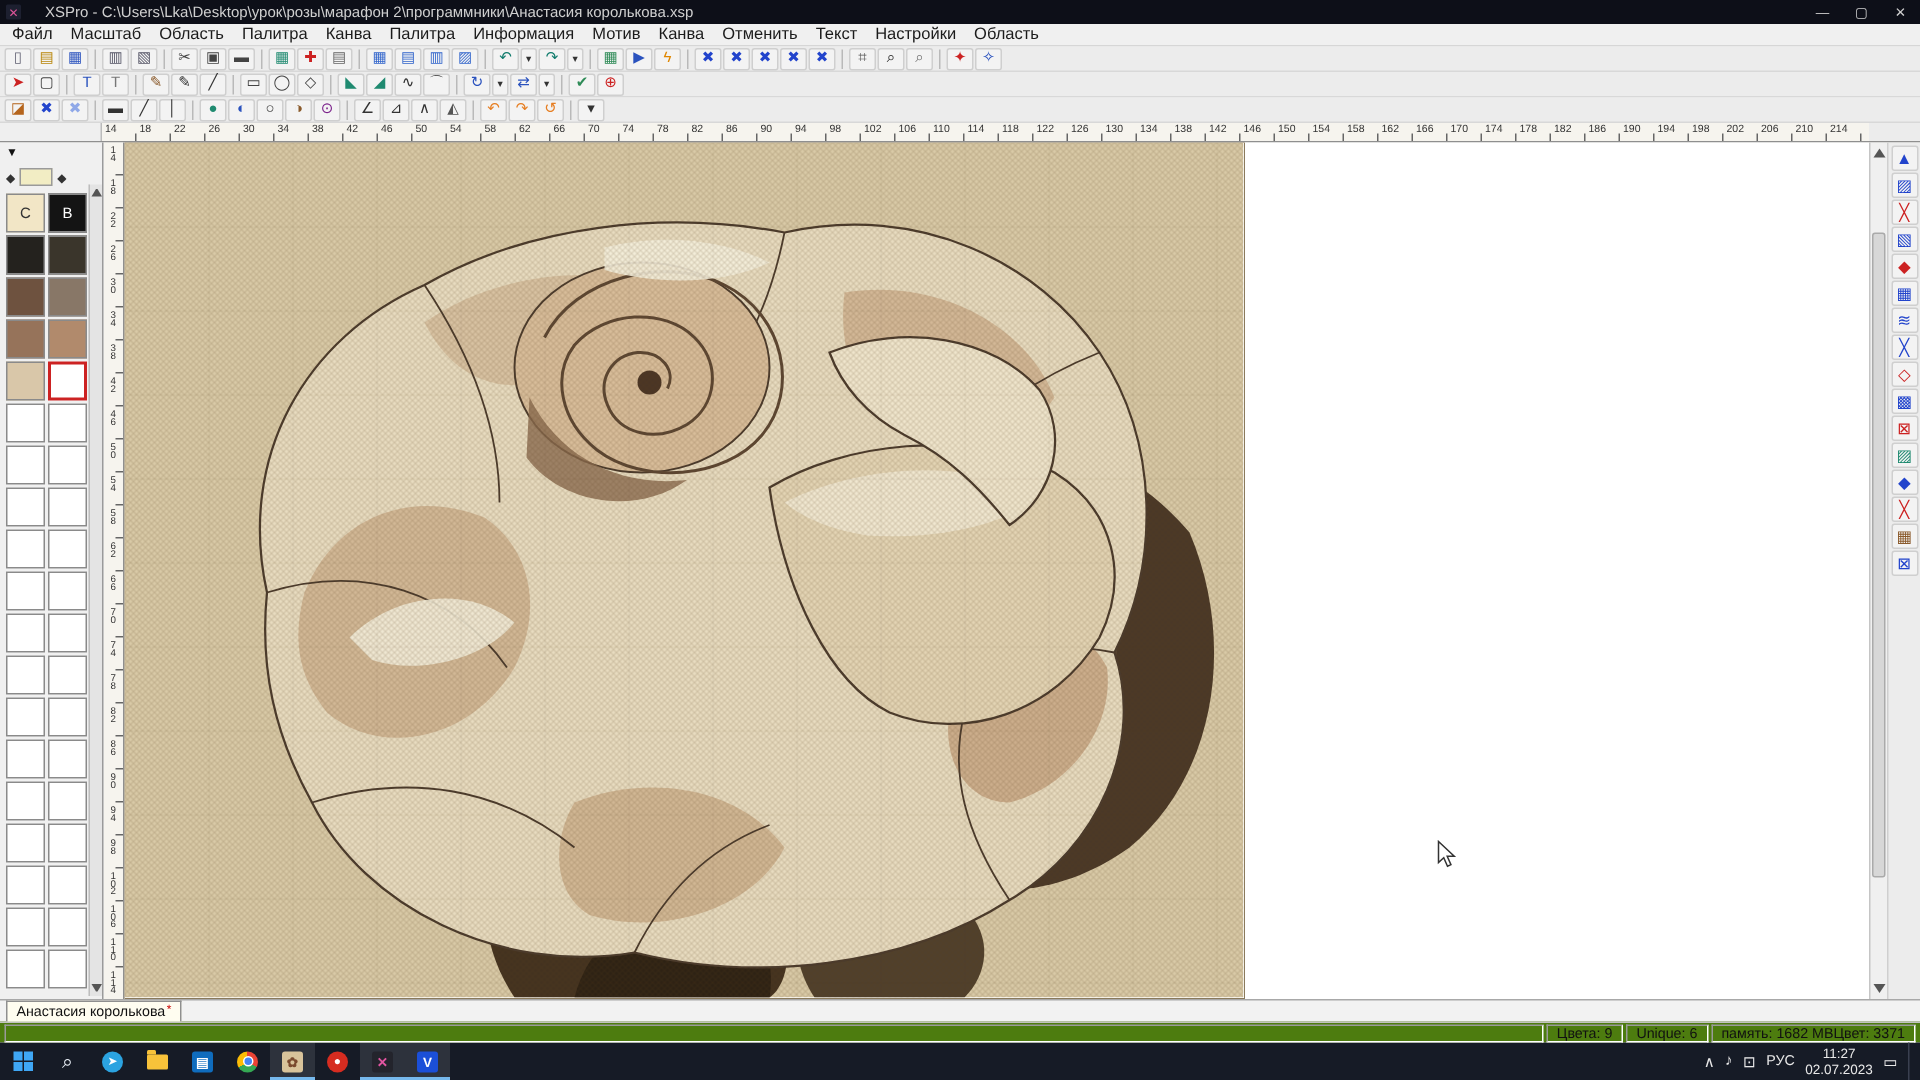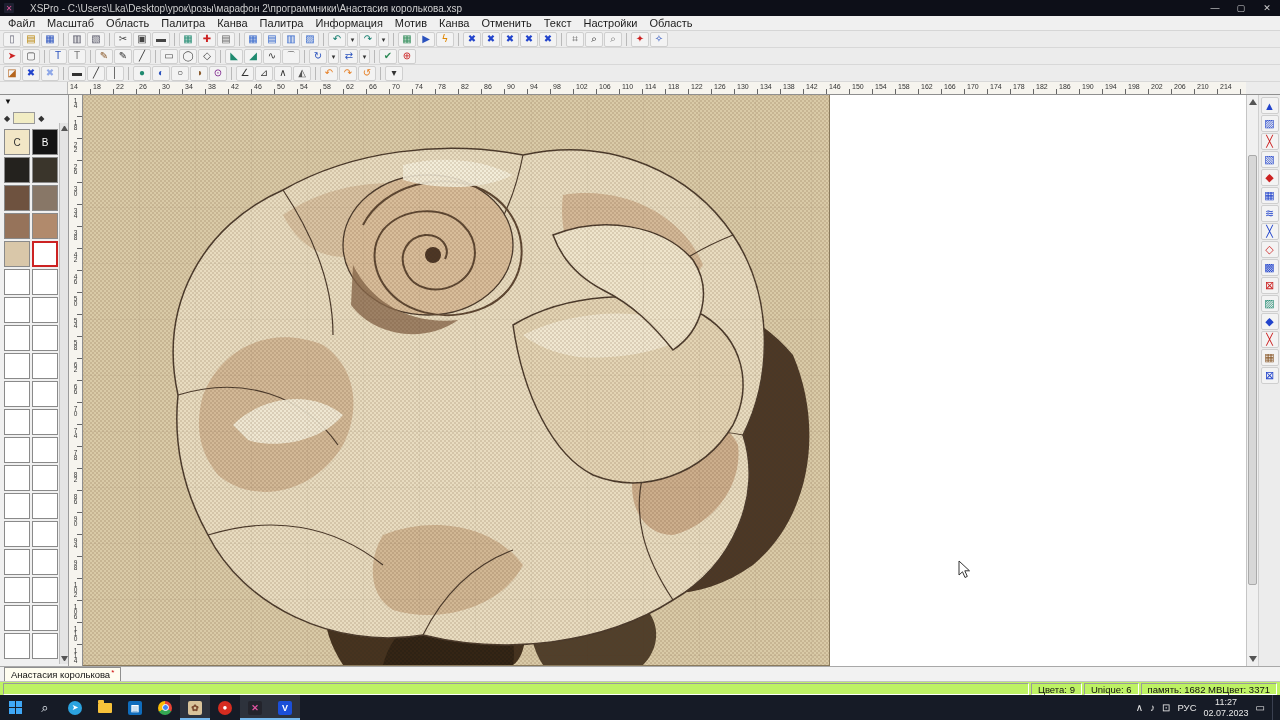--- a/index.html
+++ b/index.html
@@ -68,21 +68,21 @@
   
   .rtools { flex:0 0 22px; background:#ececec; border-left:1px solid #cfcfcf; display:flex; flex-direction:column; align-items:center; padding-top:2px; gap:1px; }
   .rbtn { width:18px; height:17px; display:flex; align-items:center; justify-content:center; font-size:11px; background:#f3f3f3; border:1px solid #cfcfcf; border-radius:2px; }
 
   
   .tabrow { height:15px; background:#f2f2f2; border-top:1px solid #a8a8a8; display:flex; align-items:flex-end; padding-left:4px; }
   .doc-tab { height:14px; background:#fffdf0; border:1px solid #8f8f8f; border-bottom:none; font-size:9.5px; padding:0 6px; display:flex; align-items:center; color:#111; }
   .doc-tab .mod { color:#c00; font-size:8px; margin-left:1px; transform:translateY(-2px); }
 
   
-  .statusbar { height:14px; background:#bef264; border-top:1px solid #c2c2c2; display:flex; align-items:center; padding:0 2px; }
+  .statusbar { height:14px; background:#4d7c0f; border-top:1px solid #c2c2c2; display:flex; align-items:center; padding:0 2px; }
   .scell { border:1px solid; border-color:#9a9a9a #ffffff #ffffff #9a9a9a; height:12px; line-height:11px; font-size:9.5px; padding:0 6px; margin:0 1px; white-space:nowrap; color:#111; }
   .scell.fill { flex:1; }
 
   
   .taskbar { height:25px; background:#161b26; display:flex; align-items:center; color:#e8e8e8; }
   .tb-app { width:30px; height:25px; display:flex; align-items:center; justify-content:center; position:relative; }
   .tb-app.active { background:rgba(255,255,255,.10); box-shadow:inset 0 -2px 0 #76b9ed; }
   .start-grid { display:grid; grid-template-columns:6px 6px; grid-template-rows:6px 6px; gap:1px; }
   .start-grid i { background:#3fa7f5; }
   .icon-folder { width:14px; height:10px; background:#f8c23a; border-radius:1px; position:relative; }

